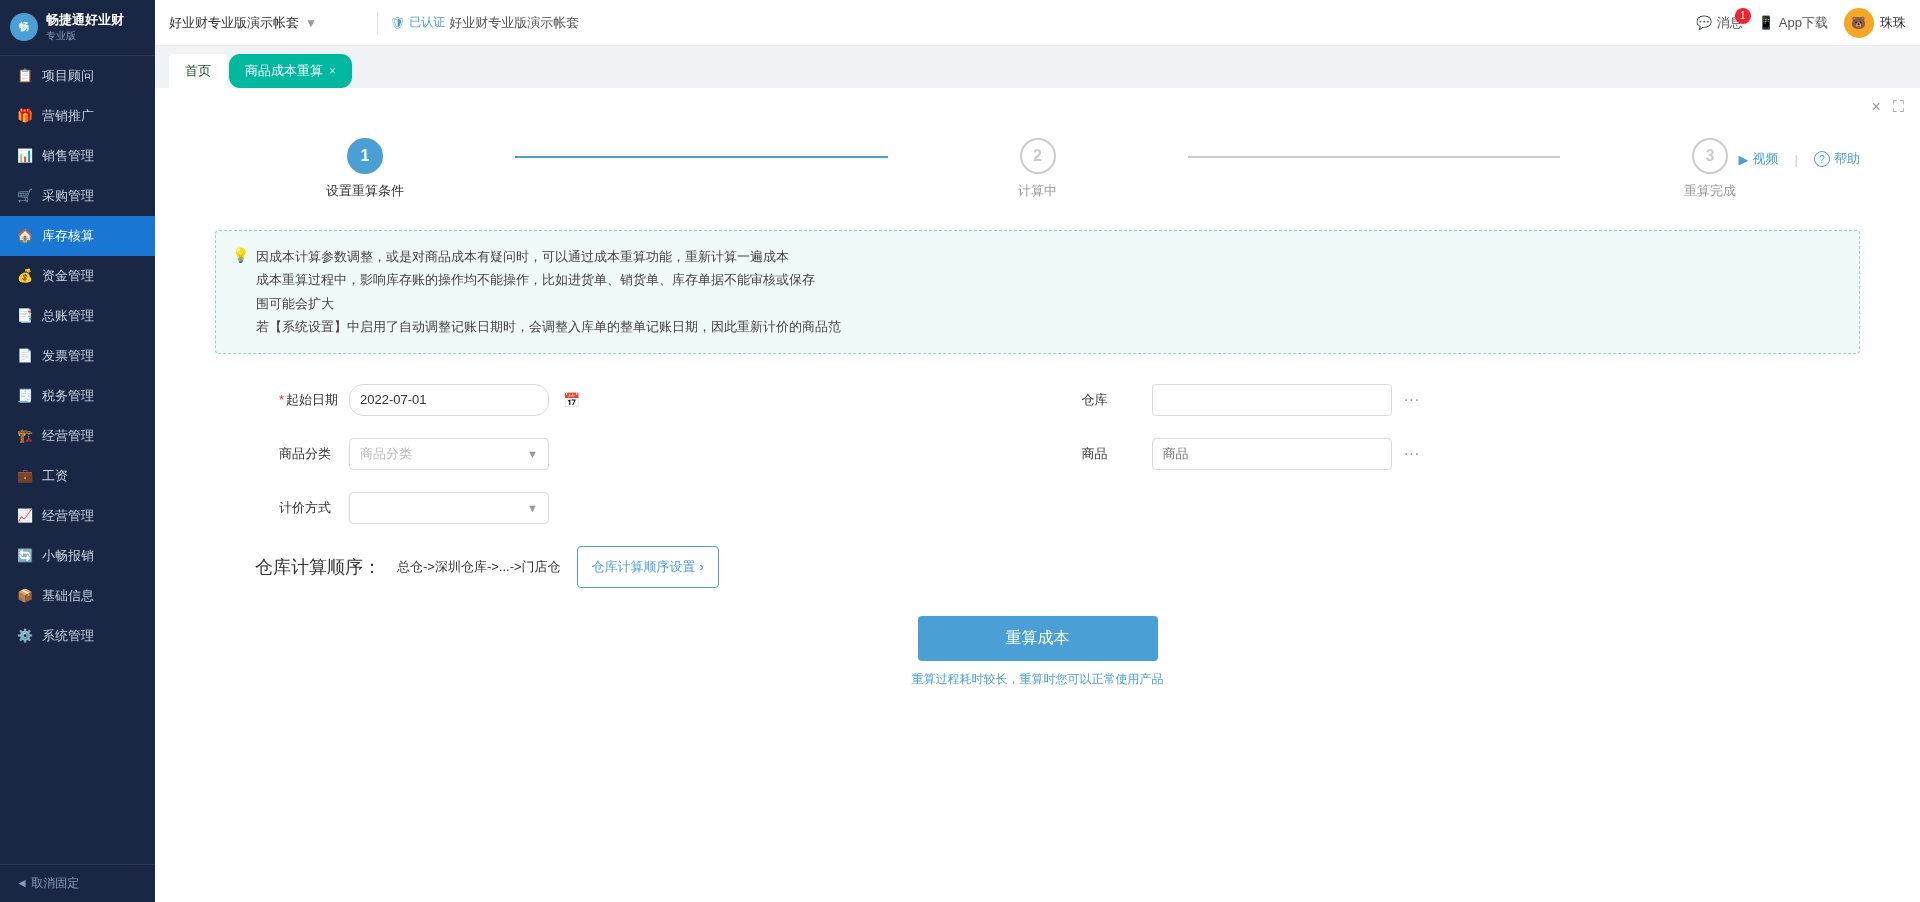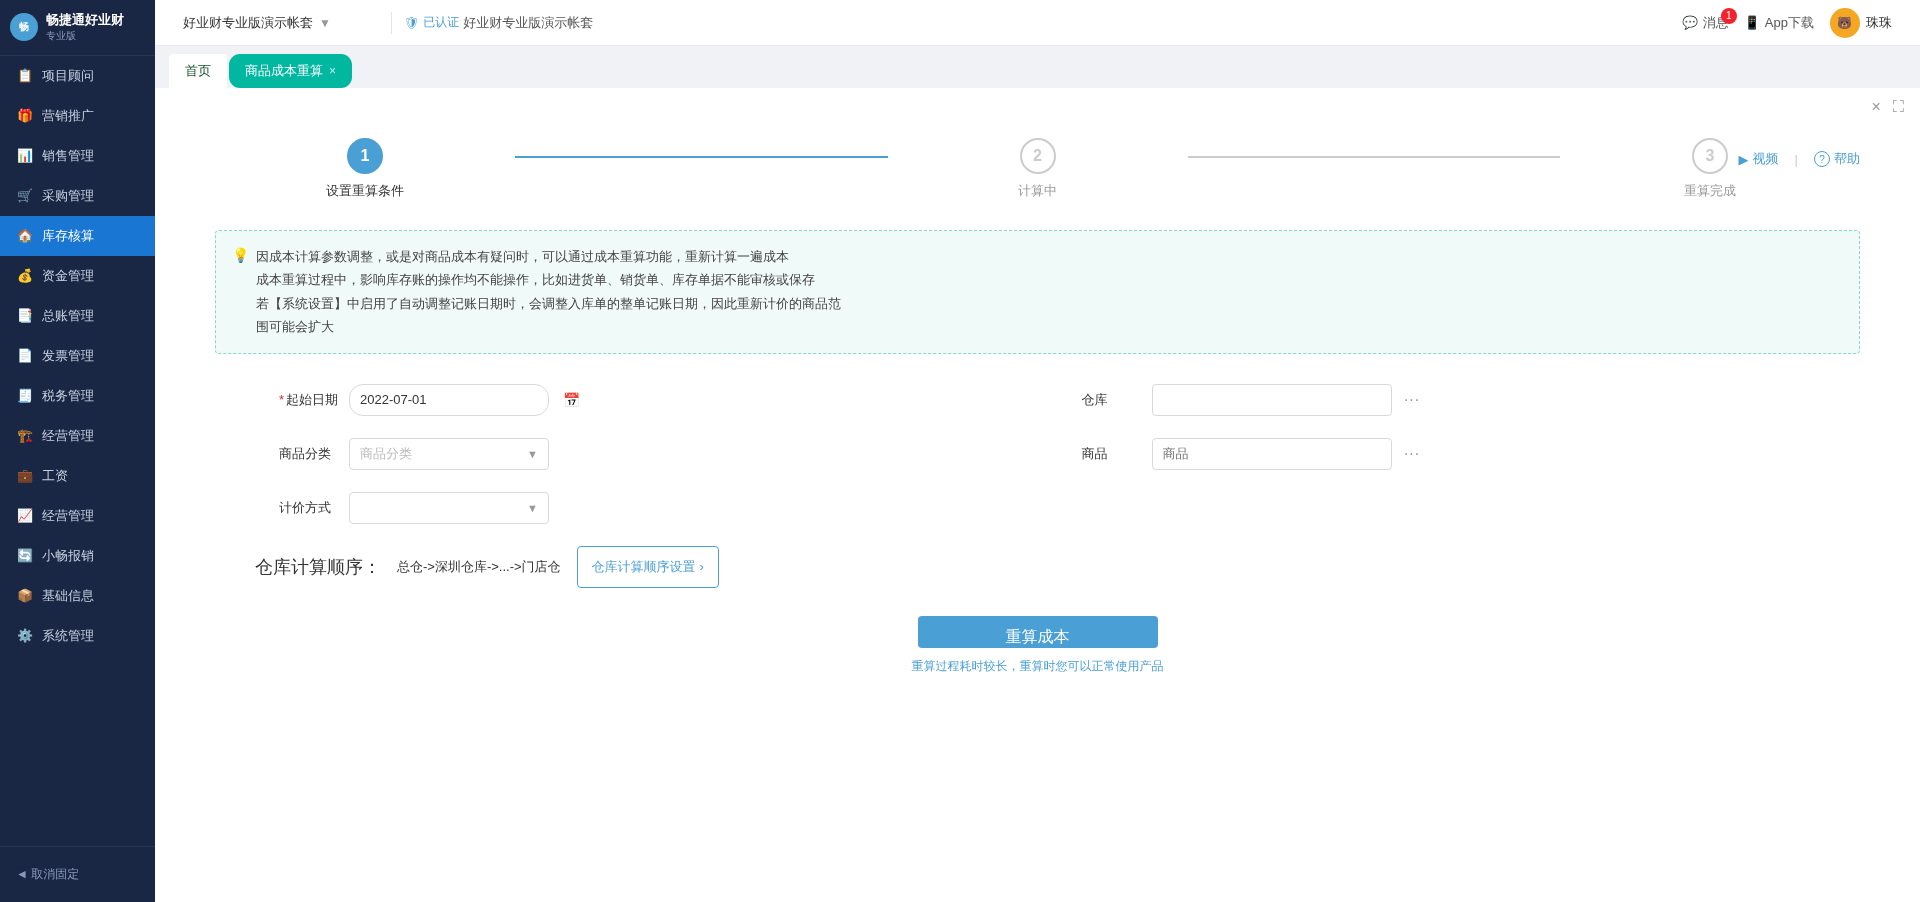--- a/index.html
+++ b/index.html
@@ -39,42 +39,42 @@
       display: flex; align-items: center; gap: 8px;
       padding: 11px 16px;
       cursor: pointer;
       color: #c8d0e0;
       font-size: 13px;
       transition: background 0.2s;
     }
     .nav-item.active { background: #1976d2; color: #fff; }
     .nav-item .nav-icon { width: 18px; height: 18px; flex-shrink: 0; display: flex; align-items: center; justify-content: center; }
     .sidebar-footer {
-      padding: 19px 16px;
+      padding: 10px 16px;
       border-top: 1px solid #2a3654;
       display: flex; align-items: center; gap: 6px;
       color: #8899bb; font-size: 12px; cursor: pointer; text-align: center;
     }
 
     
     .main-area {
       flex: 1;
       display: flex;
       flex-direction: column;
       background: #f0f2f5;
       overflow: hidden;
     }
 
     
     .topbar {
       background: #fff;
       height: 46px;
       display: flex;
       align-items: center;
-      padding: 0 28px;
+      padding: 0 14px;
       border-bottom: 1px solid #e8eaf0;
       gap: 8px;
       flex-shrink: 0;
     }
     .topbar-account {
       display: flex; align-items: center; gap: 6px;
       font-size: 13px; color: #333;
       min-width: 200px;
     }
     .topbar-verified {
@@ -290,25 +290,25 @@
       background: #fff; cursor: pointer;
       display: flex; align-items: center; gap: 4px;
     }
 
     
     .recalc-section {
       display: flex; flex-direction: column; align-items: center;
       margin-top: 10px; gap: 10px;
     }
     .recalc-btn {
-      width: 240px; height: 32px;
+      width: 240px; height: 45px;
       background: #4a9fd4; color: #fff;
       border: none; border-radius: 4px;
       font-size: 16px; cursor: pointer;
-      display: flex; align-items: flex-end; justify-content: center;
+      display: flex; align-items: center; justify-content: center;
     }
     .recalc-hint { font-size: 12px; color: #4a9fd4; }
 
     
     .sidebar-nav::-webkit-scrollbar { width: 3px; }
   </style>
 </head>
 <body>
 
 <div class="sidebar">
@@ -472,22 +472,22 @@
           <span>帮助</span>
         </span>
       </div>
     </div>
 
     <div class="notice-box">
       <span class="notice-icon">💡</span>
       <div class="notice-text">
         <div>因成本计算参数调整，或是对商品成本有疑问时，可以通过成本重算功能，重新计算一遍成本</div>
         <div>成本重算过程中，影响库存账的操作均不能操作，比如进货单、销货单、库存单据不能审核或保存</div>
+        <div>围可能会扩大</div>
         <div>若【系统设置】中启用了自动调整记账日期时，会调整入库单的整单记账日期，因此重新计价的商品范</div>
-        <div>围可能会扩大</div>
       </div>
     </div>
 
     <div class="form-section">
 
       <div class="form-row">
         <div class="form-field">
           <span class="form-label">
             <span class="required-star">*</span><span>起始日期</span>
           </span>

